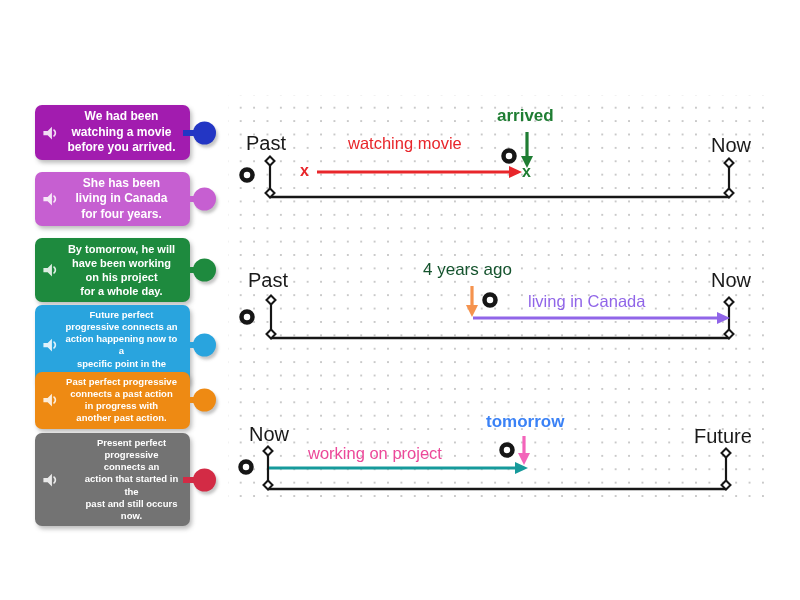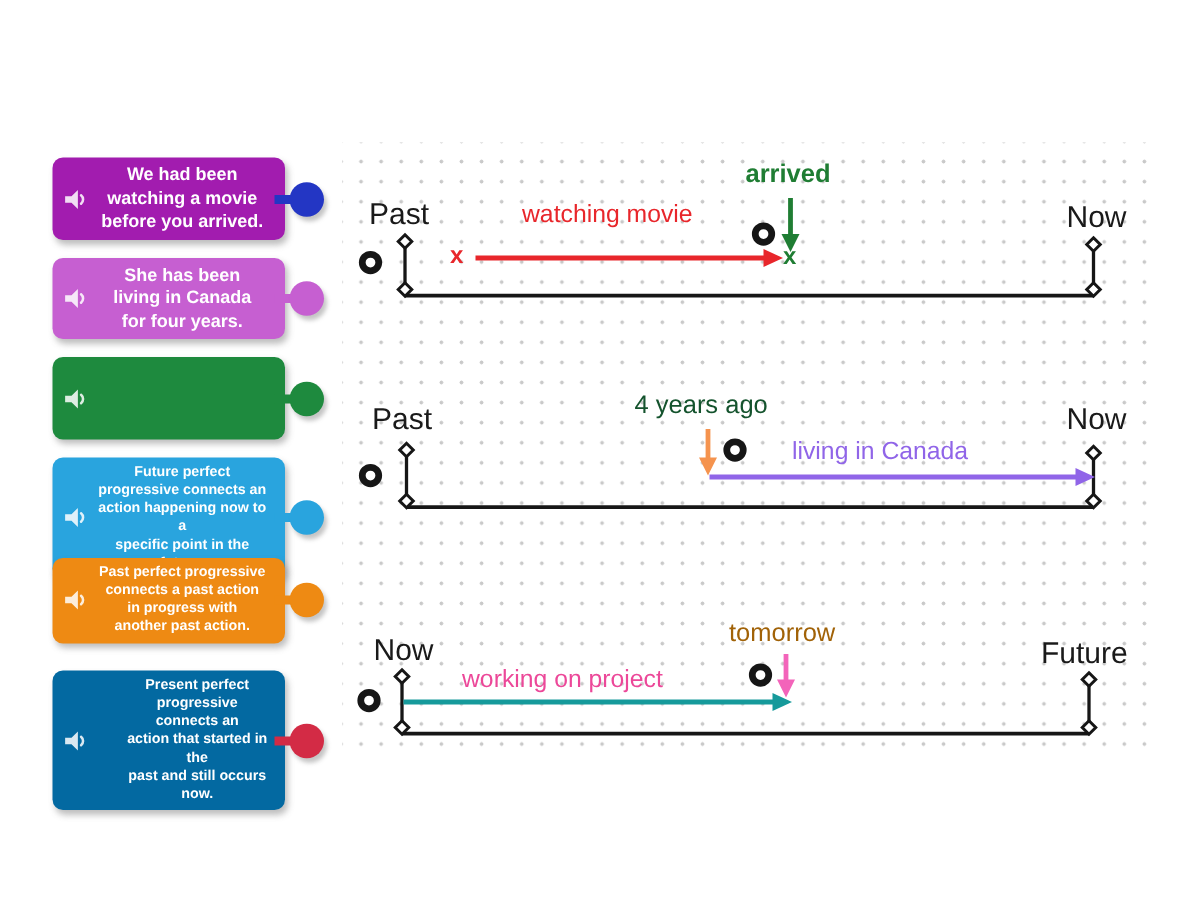--- a/index.html
+++ b/index.html
@@ -78,20 +78,24 @@
 for four years.</span>
   <span class="knob-stem" style="background-color: rgb(198, 95, 209);"></span>
   <span class="knob-circle" style="background-color: rgb(198, 95, 209);"></span>
 </div>
 
 <div class="card card-md" style="top: 238px; min-height: 55px; background-color: rgb(30, 138, 62);">
   <svg class="audio-icon" viewBox="0 0 24 24">
       <polygon points="2,9 8,9 14,3 14,21 8,15 2,15" fill="#fff"></polygon>
       <path d="M17 8 A 5.2 5.2 0 0 1 17 16" stroke="#fff" stroke-width="2.4" fill="none" stroke-linecap="round"></path>
     </svg>
+  <span>By tomorrow, he will
+have been working
+on his project
+for a whole day.</span>
   <span class="knob-stem" style="background-color: rgb(30, 138, 62);"></span>
   <span class="knob-circle" style="background-color: rgb(30, 138, 62);"></span>
 </div>
 
 <div class="card card-sm" style="top: 305px; min-height: 55px; background-color: rgb(41, 164, 222);">
   <svg class="audio-icon" viewBox="0 0 24 24">
       <polygon points="2,9 8,9 14,3 14,21 8,15 2,15" fill="#fff"></polygon>
       <path d="M17 8 A 5.2 5.2 0 0 1 17 16" stroke="#fff" stroke-width="2.4" fill="none" stroke-linecap="round"></path>
     </svg>
   <span>Future perfect
@@ -108,21 +112,21 @@
       <path d="M17 8 A 5.2 5.2 0 0 1 17 16" stroke="#fff" stroke-width="2.4" fill="none" stroke-linecap="round"></path>
     </svg>
   <span>Past perfect progressive
 connects a past action
 in progress with
 another past action.</span>
   <span class="knob-stem" style="background-color: rgb(238, 138, 19);"></span>
   <span class="knob-circle" style="background-color: rgb(238, 138, 19);"></span>
 </div>
 
-<div class="card card-sm" style="top: 447px; min-height: 54px; background-color: #0369a1; padding-left: 48px;">
+<div class="card card-sm" style="top: 433px; min-height: 54px; background-color: #737373; padding-left: 48px;">
   <svg class="audio-icon" viewBox="0 0 24 24">
       <polygon points="2,9 8,9 14,3 14,21 8,15 2,15" fill="#fff"></polygon>
       <path d="M17 8 A 5.2 5.2 0 0 1 17 16" stroke="#fff" stroke-width="2.4" fill="none" stroke-linecap="round"></path>
     </svg>
   <span>Present perfect
 progressive connects an
 action that started in the
 past and still occurs now.</span>
   <span class="knob-stem" style="background-color: rgb(211, 43, 69);"></span>
   <span class="knob-circle" style="background-color: rgb(211, 43, 69);"></span>
@@ -181,13 +185,13 @@
 <div class="dlabel mark" style="left: 522px; top: 163px; color: rgb(31, 125, 51);">x</div>
 
 <div class="dlabel point-label" style="left:248px; top:269px;">Past</div>
 <div class="dlabel point-label" style="left:711px; top:269px;">Now</div>
 <div class="dlabel event-label" style="left: 423px; top: 260px; color: #14532d;">4 years ago</div>
 <div class="dlabel span-label" style="left: 528px; top: 292px; color: rgb(144, 101, 232);">living in Canada</div>
 
 <div class="dlabel point-label" style="left:249px; top:423px;">Now</div>
 <div class="dlabel point-label" style="left:694px; top:425px;">Future</div>
 <div class="dlabel span-label" style="left: 308px; top: 444px; color: #ec4899;">working on project</div>
-<div class="dlabel event-label" style="left: 486px; top: 412px; color: #a16207;">tomorrow</div>
+<div class="dlabel event-label" style="left: 486px; top: 412px; color: #3b82f6; font-weight: bold;">tomorrow</div>
 
 </body></html>

